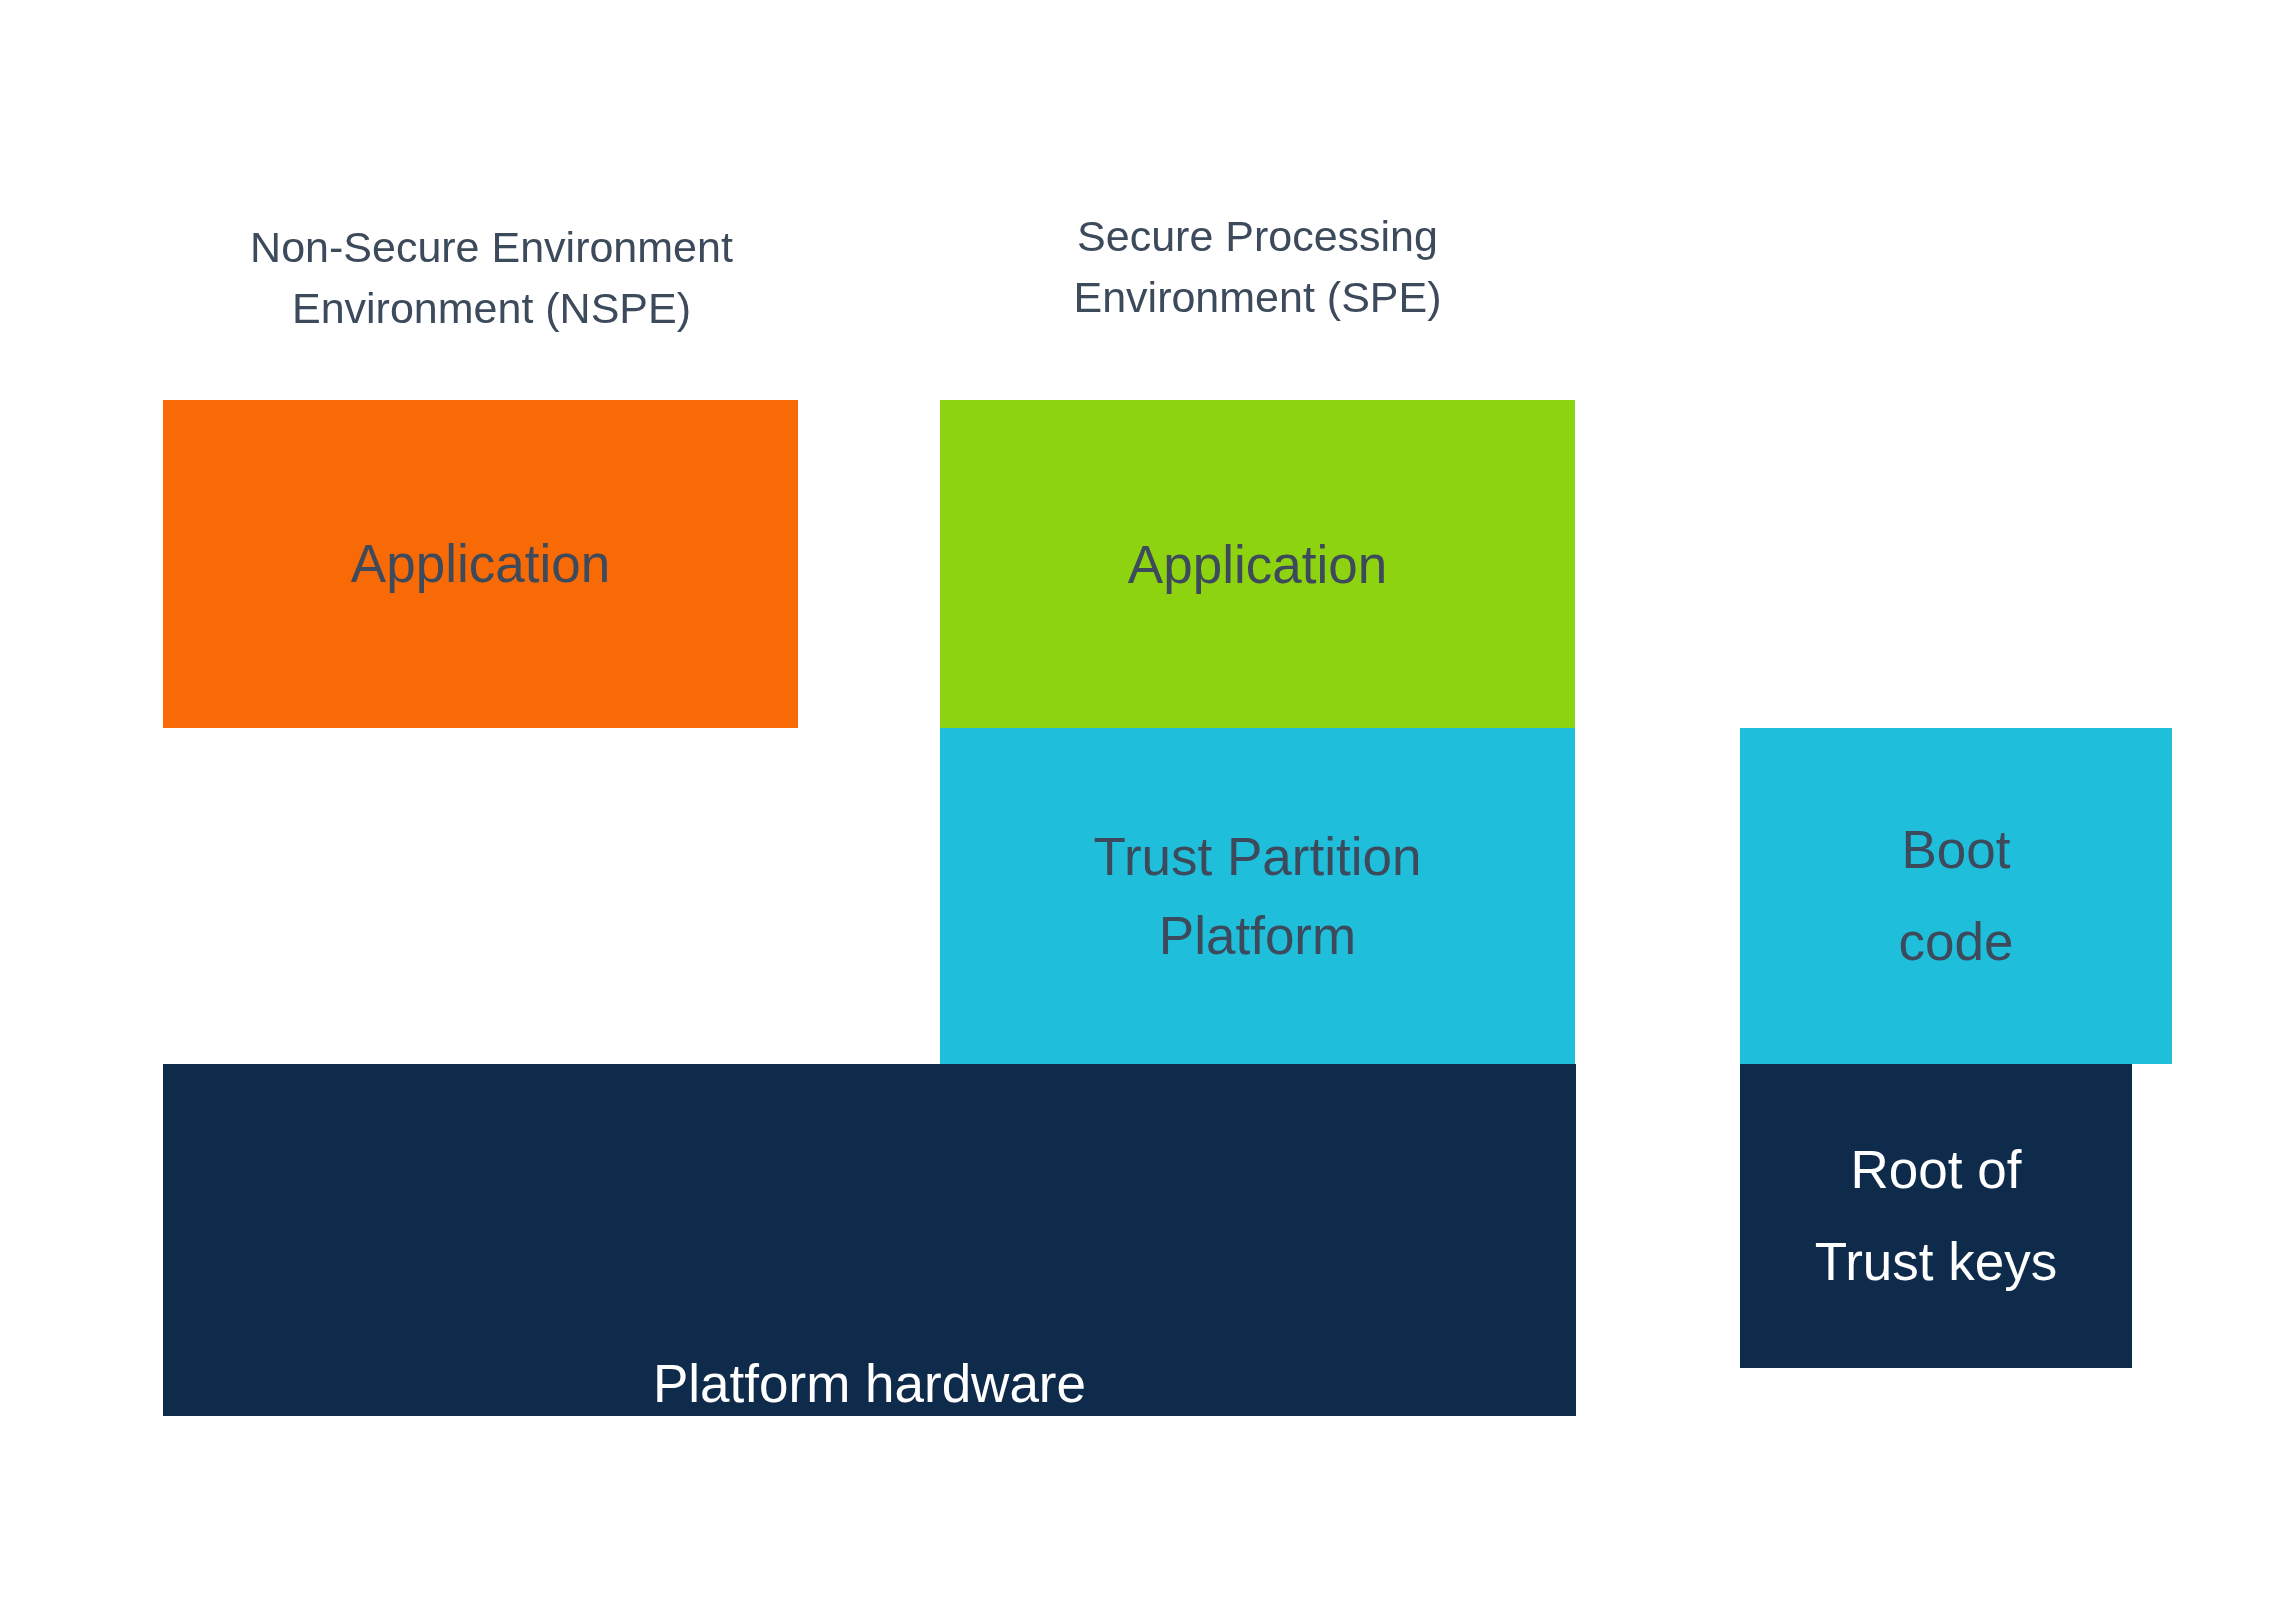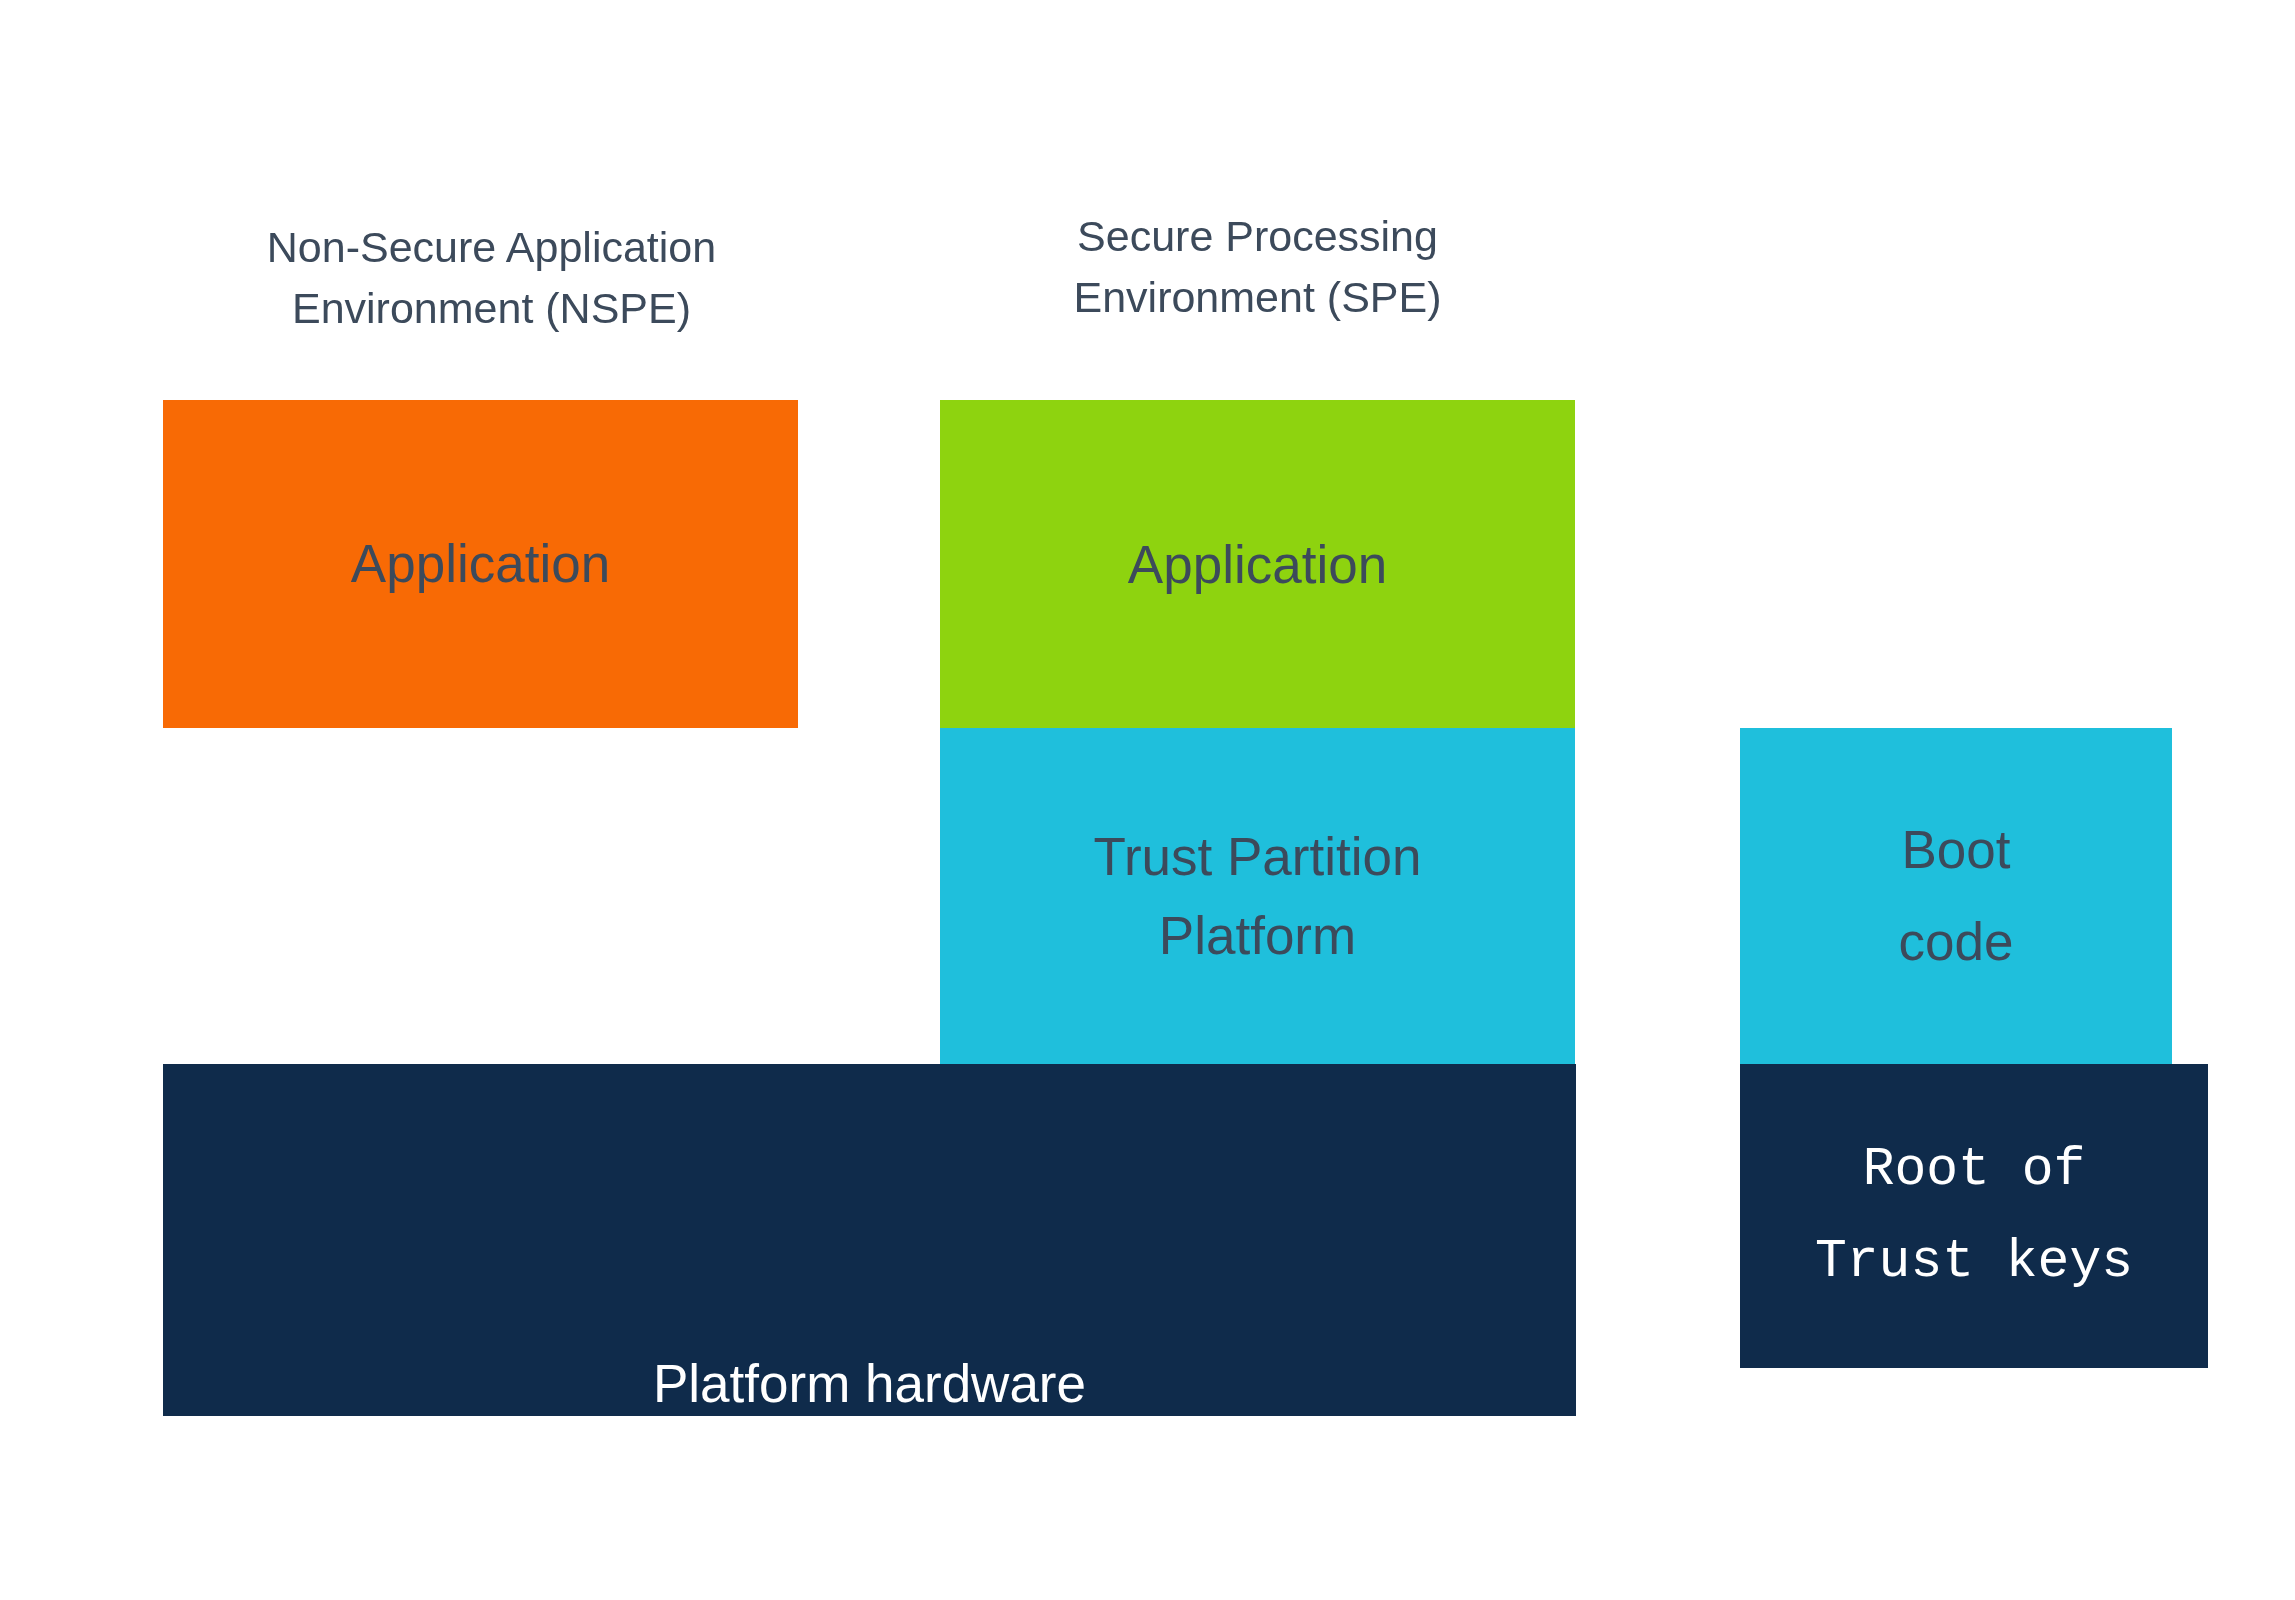--- a/index.html
+++ b/index.html
@@ -46,21 +46,21 @@
   .cyan{background:var(--cyan,#1FBFDC);}
   .navy{background:var(--navy,#0F2B4B);}
   .navy .label,.navy .line{color:var(--white-text,#FFFFFF);}
 </style>
 </head>
 <body>
 
 <div id="canvas">
 
   <div class="hdr" style="left:174px;top:217px;width:635px;">
-    <span class="line">Non-Secure Application</span>
+    <span class="line">Non-Secure Environment</span>
     <span class="line">Environment (NSPE)</span>
   </div>
 
   <div class="hdr" style="left:940px;top:206px;width:635px;">
     <span class="line">Secure Processing</span>
     <span class="line">Environment (SPE)</span>
   </div>
 
   <div class="box orange" style="left:163px;top:400px;width:635px;height:328px;">
     <span class="label">Application</span>
@@ -78,19 +78,19 @@
 
   <div class="box navy" style="left:163px;top:1064px;width:1413px;height:352px;justify-content:flex-end;">
     <span class="label">Platform hardware</span>
   </div>
 
   <div class="box cyan wide-line" style="left:1740px;top:728px;width:432px;height:336px;">
     <span class="line">Boot</span>
     <span class="line">code</span>
   </div>
 
-  <div class="box navy wide-line" style="left:1740px;top:1064px;width:468px;height:304px;font-family:Liberation Mono, monospace;">
+  <div class="box navy wide-line" style="left:1740px;top:1064px;width:392px;height:304px;">
     <span class="line">Root of</span>
     <span class="line">Trust keys</span>
   </div>
 
 </div>
 
 
 </body></html>

